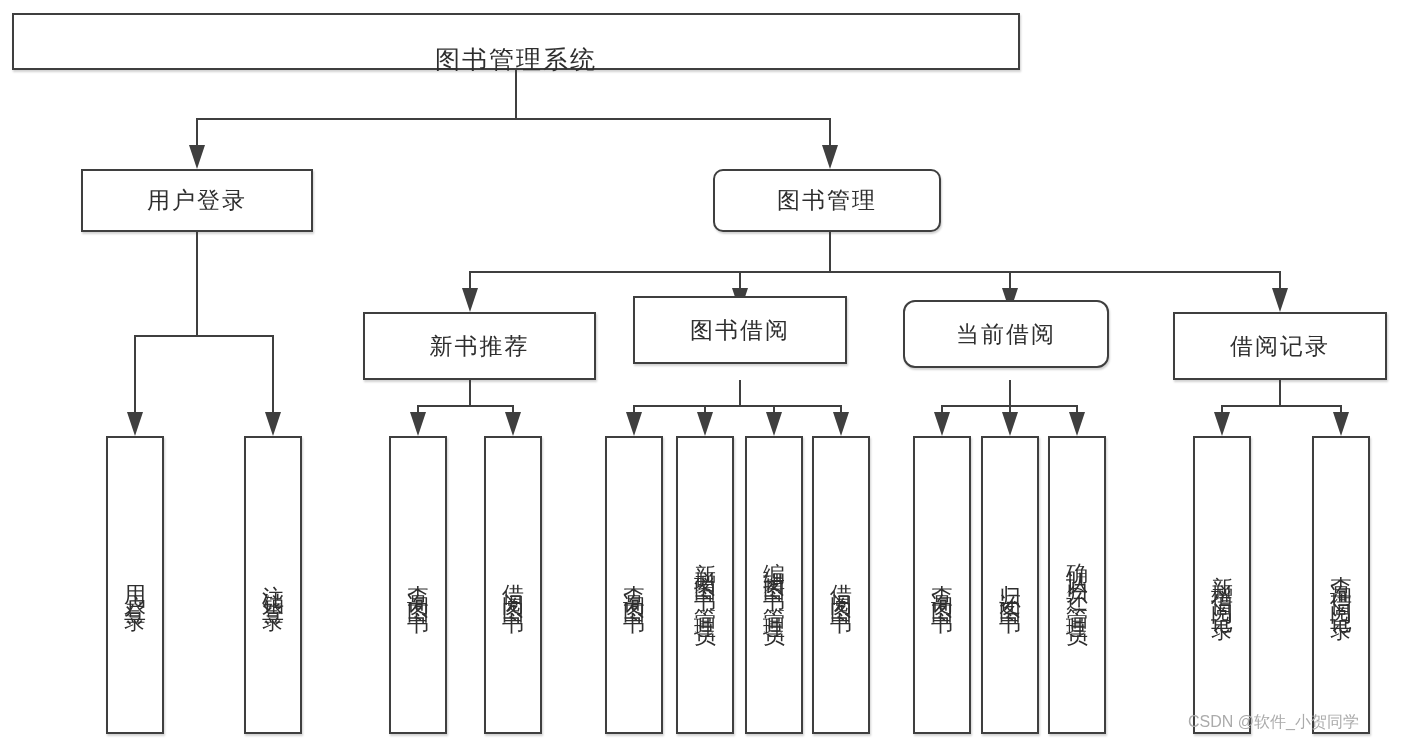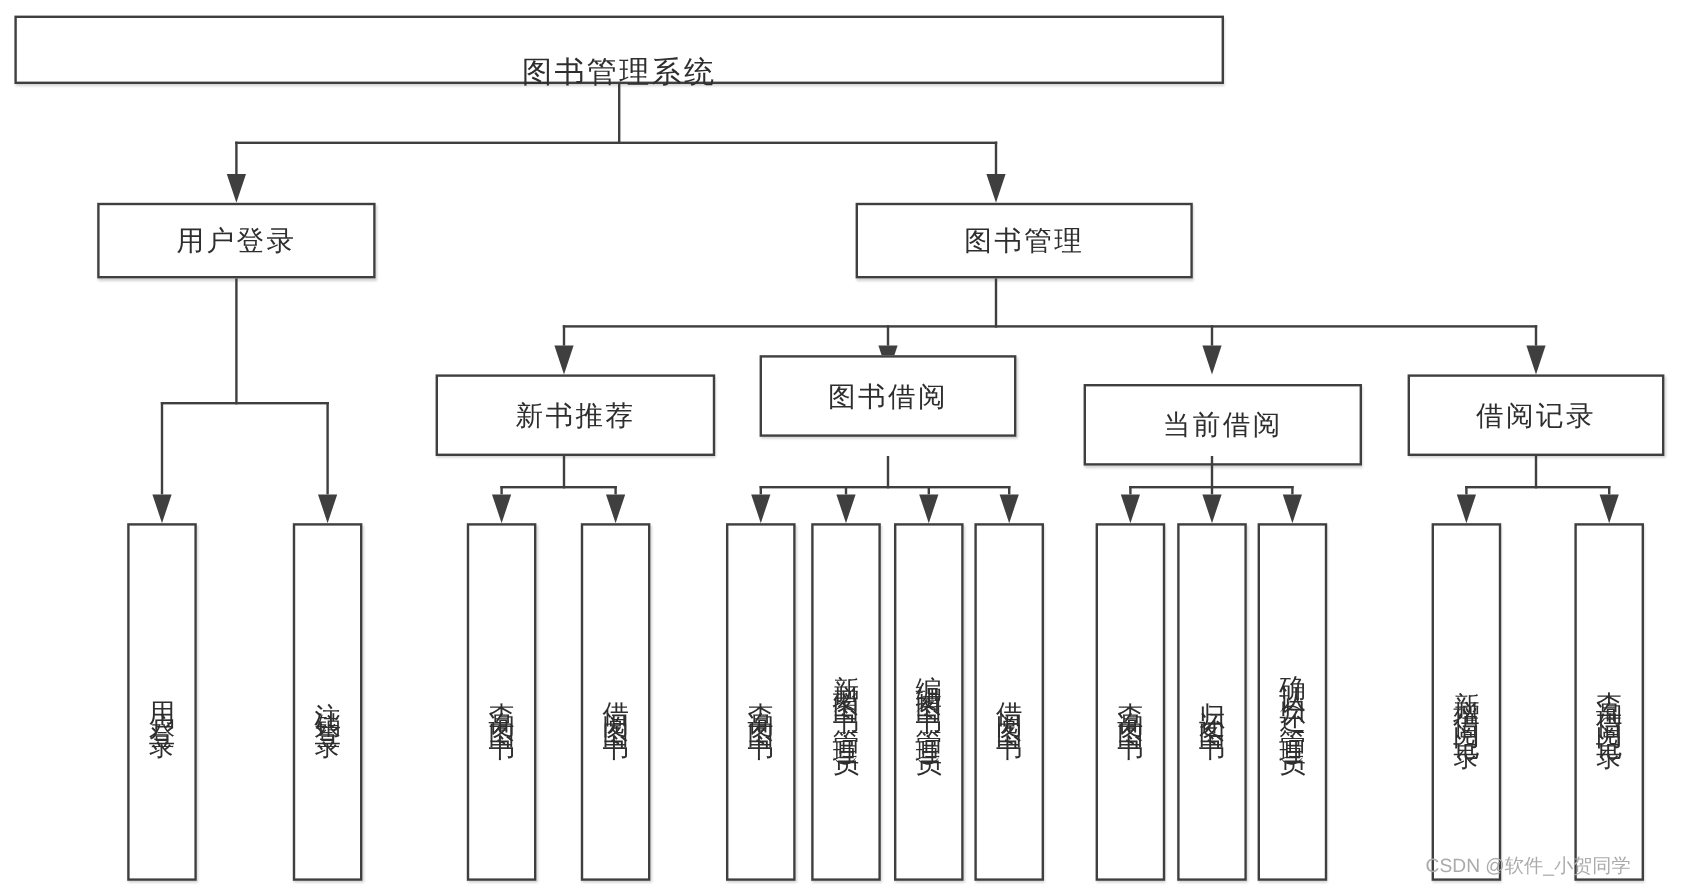--- a/index.html
+++ b/index.html
@@ -96,21 +96,21 @@
   </div>
 
   <div class="vl" style="left:515px; top:70px; height:50px;"></div>
   <div class="hl" style="left:196px; top:118px; width:635px;"></div>
   <div class="arrow" style="left:196px; top:118px; height:27px;"></div>
   <div class="arrow" style="left:829px; top:118px; height:27px;"></div>
 
   <div class="hnode" style="left:81px; top:169px; width:232px; height:63px;">
     <span class="hlabel">用户登录</span>
   </div>
-  <div class="hnode" style="left:713px; top:169px; width:281px; height:63px;">
+  <div class="hnode" style="left:713px; top:169px; width:228px; height:63px;border-radius:10px;">
     <span class="hlabel">图书管理</span>
   </div>
 
   <div class="vl" style="left:196px; top:232px; height:105px;"></div>
   <div class="hl" style="left:134px; top:335px; width:140px;"></div>
   <div class="arrow" style="left:134px; top:335px; height:77px;"></div>
   <div class="arrow" style="left:272px; top:335px; height:77px;"></div>
 
   <div class="vl" style="left:829px; top:232px; height:41px;"></div>
   <div class="hl" style="left:469px; top:271px; width:812px;"></div>
@@ -118,21 +118,21 @@
   <div class="arrow" style="left:739px; top:271px; height:17px;"></div>
   <div class="arrow" style="left:1009px; top:271px; height:17px;"></div>
   <div class="arrow" style="left:1279px; top:271px; height:17px;"></div>
 
   <div class="hnode" style="left:363px; top:312px; width:233px; height:68px;">
     <span class="hlabel">新书推荐</span>
   </div>
   <div class="hnode" style="left:633px; top:296px; width:214px; height:68px;">
     <span class="hlabel">图书借阅</span>
   </div>
-  <div class="hnode" style="left:903px; top:320px; width:232px; height:68px;">
+  <div class="hnode" style="left:903px; top:300px; width:206px; height:68px;border-radius:12px;">
     <span class="hlabel">当前借阅</span>
   </div>
   <div class="hnode" style="left:1173px; top:312px; width:214px; height:68px;">
     <span class="hlabel">借阅记录</span>
   </div>
 
   <div class="vl" style="left:469px; top:380px; height:27px;"></div>
   <div class="hl" style="left:417px; top:405px; width:97px;"></div>
   <div class="arrow" style="left:417px; top:405px; height:7px;"></div>
   <div class="arrow" style="left:512px; top:405px; height:7px;"></div>

